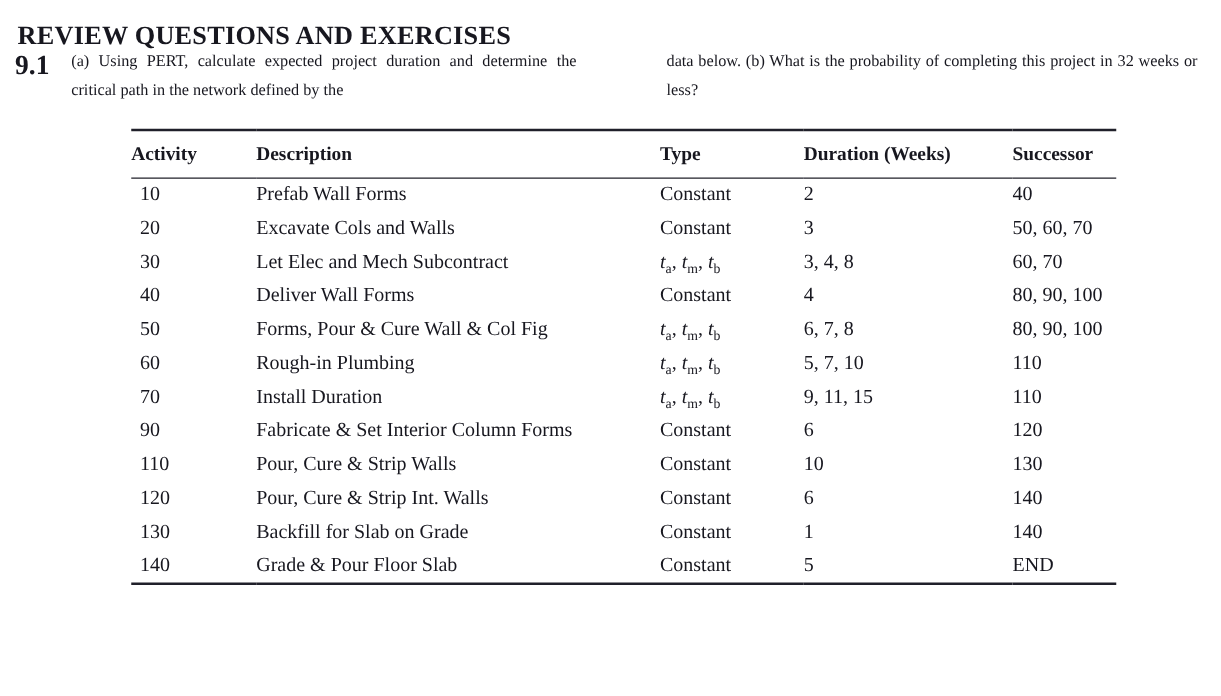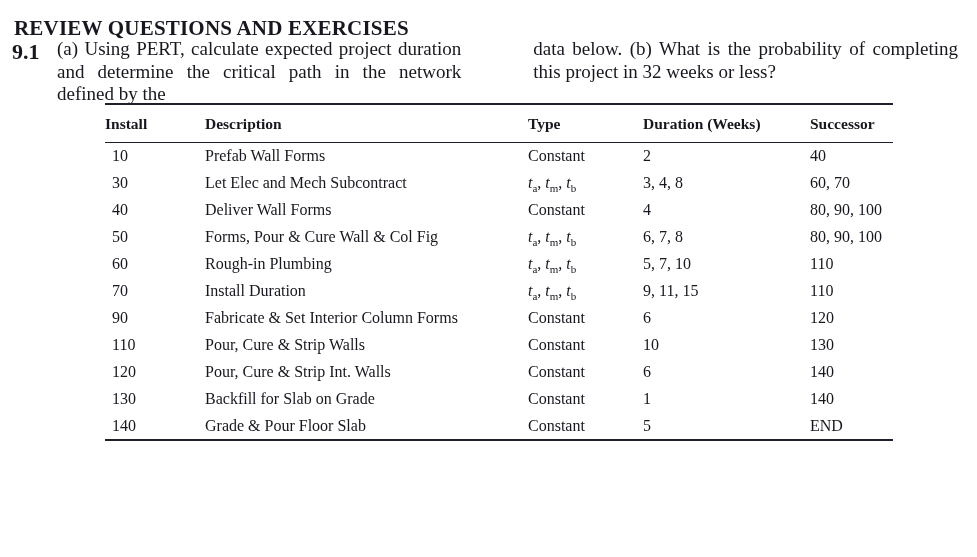--- a/index.html
+++ b/index.html
@@ -21,21 +21,21 @@
     letter-spacing: 0.2px;
   }
 
   .question { position: absolute; left: 12px; top: 38px; width: 946px; }
   .qnum {
     position: absolute; left: 0; top: 1px;
     font-weight: 700; font-size: 22px;
   }
   .qcols { display: flex; margin-left: 45px; }
   .qcol {
-    font-size: 19px;
+    font-size: 13px;
     line-height: 22.5px;
     text-align: justify;
   }
   .qcol-left  { width: 412px; }
   .qcol-right { width: 433px; margin-left: 72px; }
 
   .activity-table {
     position: absolute;
     left: 105px; top: 103px;
     width: 788px;
@@ -92,34 +92,41 @@
   <table class="activity-table">
     <colgroup>
       <col class="c-activity">
       <col class="c-description">
       <col class="c-type">
       <col class="c-duration">
       <col class="c-successor">
     </colgroup>
     <thead>
       <tr>
-        <th>Install</th>
+        <th>Activity</th>
         <th>Description</th>
         <th>Type</th>
         <th>Duration (Weeks)</th>
         <th>Successor</th>
       </tr>
     </thead>
     <tbody>
         <tr>
           <td class="cell-activity">10</td>
           <td class="cell-description">Prefab Wall Forms</td>
           <td class="cell-type">Constant</td>
           <td class="cell-duration">2</td>
           <td class="cell-successor">40</td>
+        </tr>
+        <tr>
+          <td class="cell-activity">20</td>
+          <td class="cell-description">Excavate Cols and Walls</td>
+          <td class="cell-type">Constant</td>
+          <td class="cell-duration">3</td>
+          <td class="cell-successor">50, 60, 70</td>
         </tr>
         <tr>
           <td class="cell-activity">30</td>
           <td class="cell-description">Let Elec and Mech Subcontract</td>
           <td class="cell-type"><i>t</i><sub>a</sub>, <i>t</i><sub>m</sub>, <i>t</i><sub>b</sub></td>
           <td class="cell-duration">3, 4, 8</td>
           <td class="cell-successor">60, 70</td>
         </tr>
         <tr>
           <td class="cell-activity">40</td>

